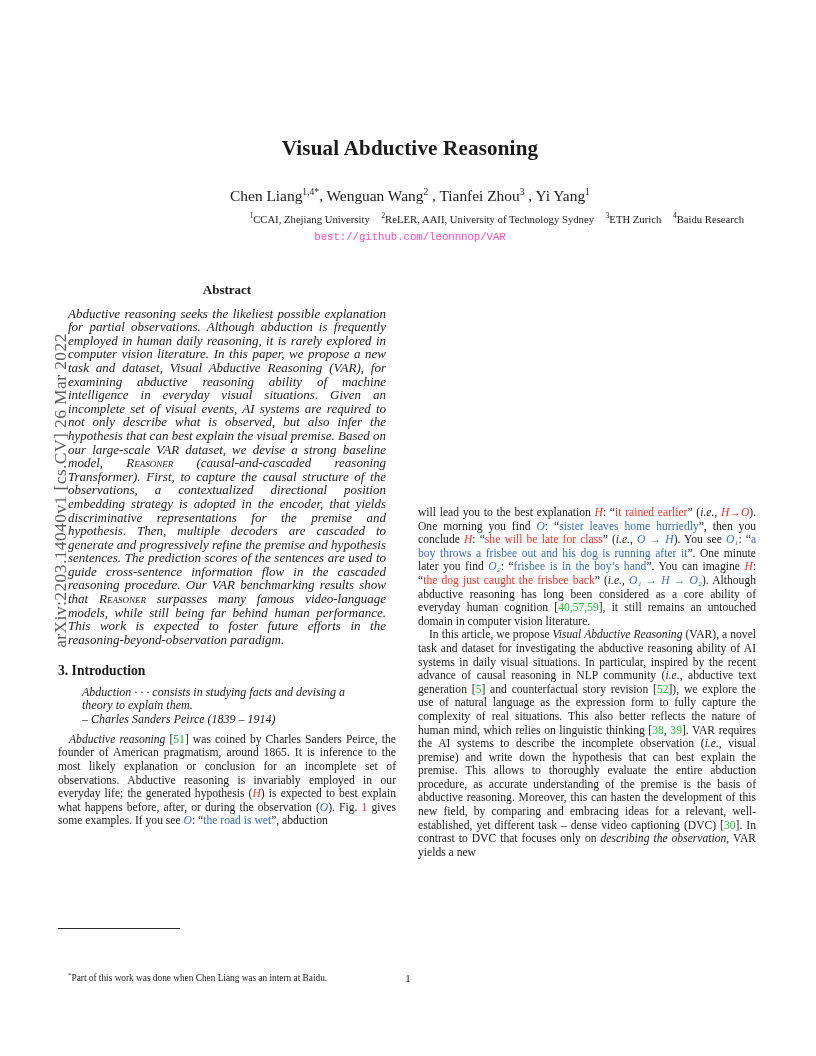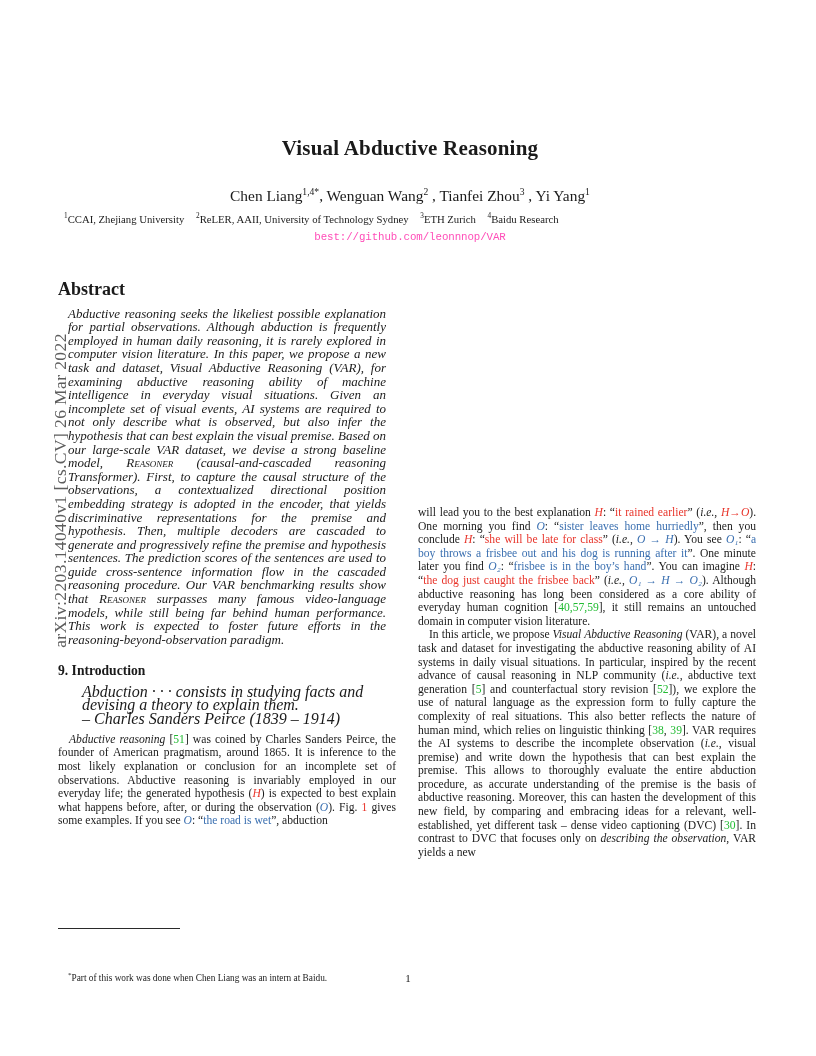--- a/index.html
+++ b/index.html
@@ -53,23 +53,23 @@
     position: absolute;
     left: 60px; top: 186px;
     width: 700px;
     text-align: center;
     font-size: 15.4px;
   }
   #authors sup { font-size: 9.6px; }
 
   #affils {
     position: absolute;
-    left: 64px; top: 211px;
-    width: 700px;
-    text-align: left;
+    left: 44px; top: 211px;
+    width: 700px;
+    text-align: right;
     font-size: 10.7px;
   }
   #affils sup { font-size: 7.3px; }
   #affils .gap { display:inline-block; width:9px; }
 
   #repo-link {
     position: absolute;
     left: 60px; top: 231px;
     width: 700px;
     text-align: center;
@@ -90,22 +90,22 @@
   #col-left  { left: 58px;  top: 283px; }
   #col-right { left: 418px; top: 282px; }
 
   h2.sec-head {
     font-size: 13.6px;
     font-weight: bold;
     margin: 0 0 5px 0;
     line-height: 16px;
   }
   .abs-head {
-    text-align: left;
-    font-size: 18px;
+    text-align: center;
+    font-size: 13px;
     font-weight: bold;
     margin: 0 0 9px 0;
   }
   .abstract-body {
     font-style: italic;
     font-size: 13px;
     line-height: 13.6px;
     text-align: justify;
     margin: 10px;
   }
@@ -120,21 +120,21 @@
     text-align: justify;
   }
   p.para.noindent { text-indent: 0; }
   .spacer-sm { height: 7px; }
 
   
   .quote {
     margin: 7px 0 0 24px;
     width: 286px;
     font-style: italic;
-    font-size: 16px;
+    font-size: 12px;
     line-height: 12.8px;
     text-align: left;
   }
   .quote .attrib {
     display: block;
     text-align: left;
     margin-top: 1px;
   }
 
   
@@ -198,21 +198,21 @@
   <div class="col" id="col-left">
 
     <div class="abs-head">Abstract</div>
 
     <p class="abstract-body">
       <span>Abductive reasoning seeks the likeliest possible explanation for partial observations. Although abduction is frequently employed in human daily reasoning, it is rarely explored in computer vision literature. In this paper, we propose a new task and dataset, Visual Abductive Reasoning (VAR), for examining abductive reasoning ability of machine intelligence in everyday visual situations. Given an incomplete set of visual events, AI systems are required to not only describe what is observed, but also infer the hypothesis that can best explain the visual premise. Based on our large-scale VAR dataset, we devise a strong baseline model, </span><span class="sc">Reasoner</span><span> (causal-and-cascaded reasoning Transformer). First, to capture the causal structure of the observations, a contextualized directional position embedding strategy is adopted in the encoder, that yields discriminative representations for the premise and hypothesis. Then, multiple decoders are cascaded to generate and progressively refine the premise and hypothesis sentences. The prediction scores of the sentences are used to guide cross-sentence information flow in the cascaded reasoning procedure. Our VAR benchmarking results show that </span><span class="sc">Reasoner</span><span> surpasses many famous video-language models, while still being far behind human performance. This work is expected to foster future efforts in the reasoning-beyond-observation paradigm.</span>
     </p>
 
     <div class="spacer-sm"></div>
 
-    <h2 class="sec-head">9. Introduction</h2>
+    <h2 class="sec-head">3. Introduction</h2>
 
     <div class="quote">
       <span>Abduction · · ·  consists in studying facts and devising a theory to explain them.</span>
       <span class="attrib">– Charles Sanders Peirce (1839 – 1914)</span>
     </div>
 
     <div class="spacer-sm"></div>
 
     <p class="para"><span class="it">Abductive reasoning</span> [<span class="green">51</span>]<span> was coined by Charles Sanders Peirce, the founder of American pragmatism, around 1865. It is inference to the most likely explanation or conclusion for an incomplete set of observations. Abductive reasoning is invariably employed in our everyday life; the generated hypothesis (</span><span class="red mathit">H</span><span>) is expected to best explain what happens before, after, or during the observation (</span><span class="blue mathit">O</span><span>). Fig. </span><span class="red">1</span><span> gives some examples. If you see </span><span class="blue mathit">O</span><span>: “</span><span class="blue">the road is wet</span><span>”, abduction</span></p>
   </div>

